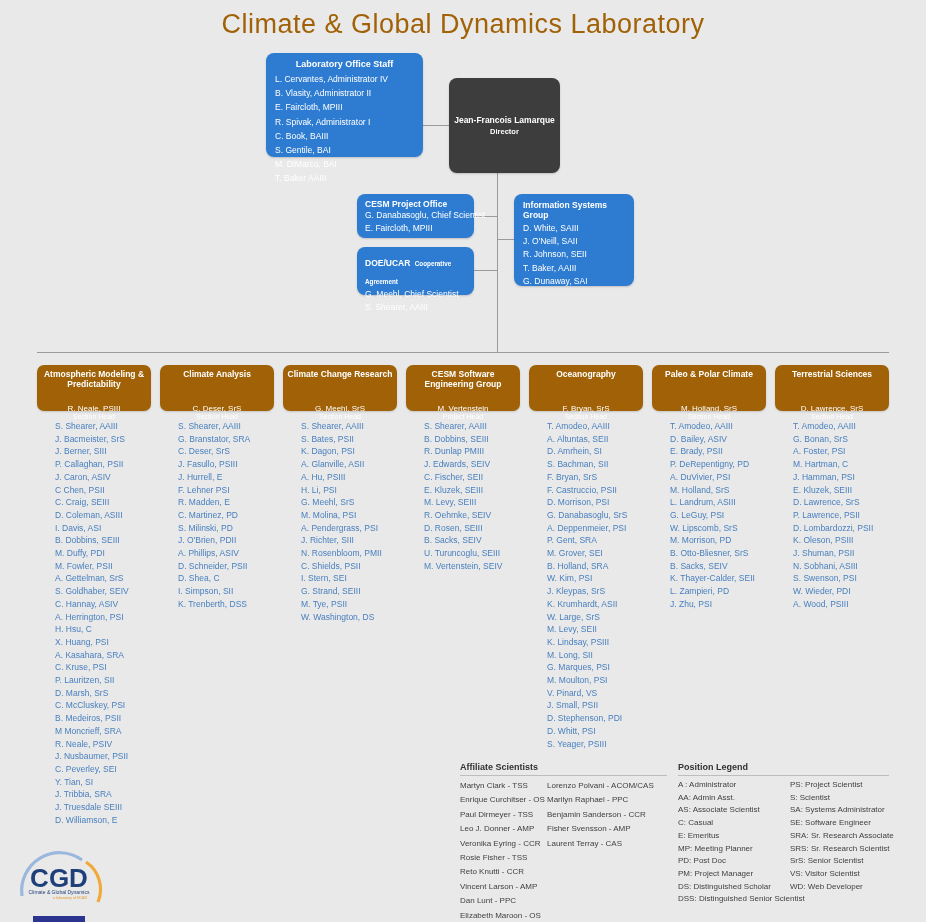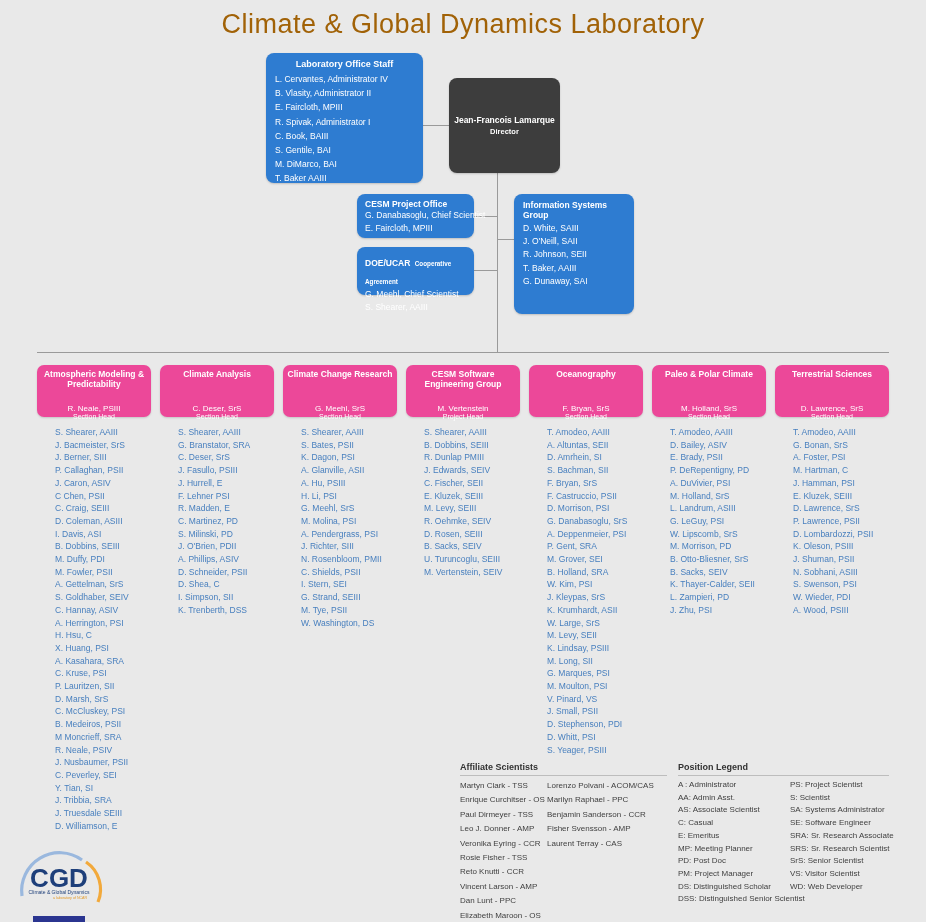--- a/index.html
+++ b/index.html
@@ -12,47 +12,47 @@
   }
 
   
   .line { position:absolute; background:#9a9a9a; }
 
   
   .box { position:absolute; background:#2e7cd1; border-radius:8px; color:#fff; box-shadow:0 1px 2px rgba(0,0,0,.18); }
   .box ul { list-style:none; }
   .box li { font-size:8.5px; white-space:nowrap; }
 
-  .lab-office { left:266px; top:53px; width:157px; height:130px; padding:6px 0 0; }
+  .lab-office { left:266px; top:53px; width:157px; height:104px; padding:6px 0 0; }
   .lab-office .box-title { font-size:9px; font-weight:bold; text-align:center; }
   .lab-office ul { margin-top:3px; padding-left:9px; }
   .lab-office li { line-height:14.2px; }
 
   .director { left:449px; top:78px; width:111px; height:95px; background:#3d3d3d;
     display:flex; flex-direction:column; align-items:center; justify-content:center; text-align:center; }
   .director .d-name { font-size:8.5px; font-weight:bold; line-height:10px; }
   .director .d-role { font-size:7.5px; font-weight:bold; margin-top:2px; }
 
   .cesm-office { left:357px; top:194px; width:117px; height:44px; padding:5px 0 0 8px; }
   .cesm-office .box-title { font-size:8.5px; font-weight:bold; }
   .cesm-office li { line-height:13px; }
 
   .doe-ucar { left:357px; top:247px; width:117px; height:48px; padding:5px 0 0 8px; }
   .doe-ucar .box-title { font-size:8.5px; font-weight:bold; }
   .doe-ucar .box-subtitle { font-size:6.3px; font-weight:bold; }
   .doe-ucar li { line-height:13px; }
 
-  .isg { left:514px; top:194px; width:120px; height:120px; padding:6px 0 0 9px; }
+  .isg { left:514px; top:194px; width:120px; height:92px; padding:6px 0 0 9px; }
   .isg .box-title { font-size:8.5px; font-weight:bold; margin-bottom:2px; }
   .isg li { line-height:13.2px; }
 
   
   .sections { position:absolute; left:37px; top:365px; width:852px; display:flex; gap:9px; }
   .section { width:114px; flex:0 0 114px; }
-  .section-header { background:#ec4899; border-radius:7px; height:52px; color:#fff; text-align:center;
+  .section-header { background:#a16207; border-radius:7px; height:46px; color:#fff; text-align:center;
     padding-top:5px; box-shadow:0 1px 2px rgba(0,0,0,.15); }
   .sh-title { font-size:8.5px; font-weight:bold; line-height:9.5px; height:20px; }
   .sh-head { font-size:8px; line-height:9px; margin-top:14px; }
   .sh-role { font-size:7px; line-height:8px; }
   .section-list { list-style:none; margin-top:9px; padding-left:18px; }
   .section-list li { font-size:8.5px; line-height:12.7px; color:#477fbe; white-space:nowrap; }
 
   
   .panel { position:absolute; top:762px; }
   .affiliates { left:460px; width:207px; }

